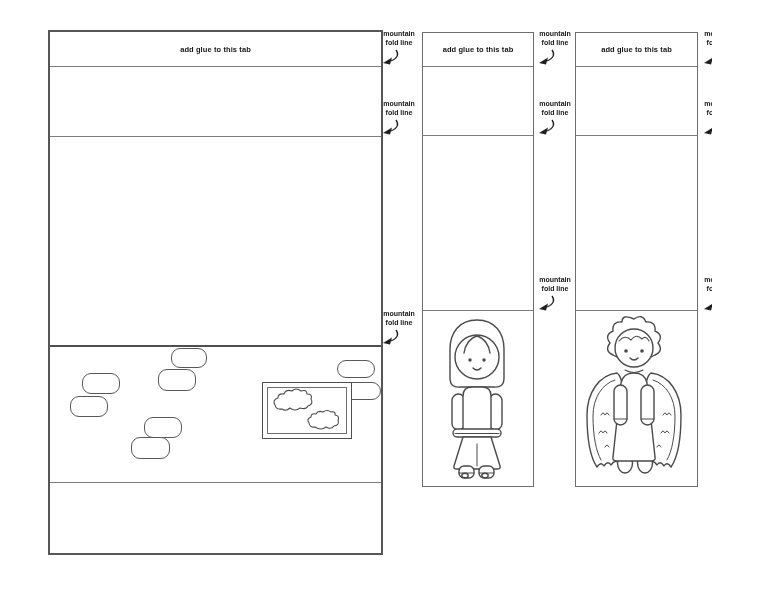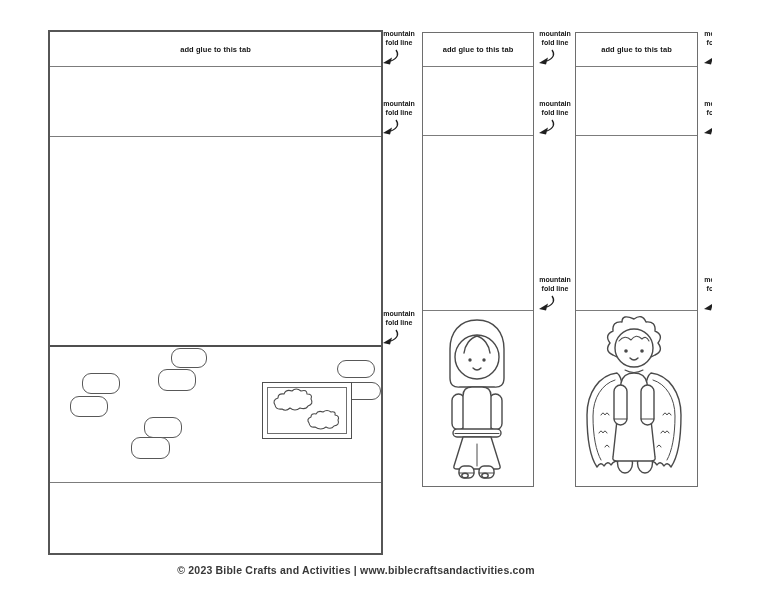--- a/index.html
+++ b/index.html
@@ -200,15 +200,14 @@
   </div>
   <div class="fold-label" style="left:699px;top:276px;">
     <div class="fold-text"><span>mountain</span><br>
     <span>fold line</span></div>
     <svg class="fold-arrow" width="20" height="16" viewBox="0 0 20 16">
       <path d="M15,1 C18,5 17,9 10,12" fill="none" stroke="#1f1f1f" stroke-width="1.3"></path>
       <path d="M2,14 L11,8.5 L9,15.5 Z" fill="#1f1f1f"></path>
     </svg>
   </div>
 
-  <div class="footer">© 2023 Bible Crafts and Activities | www.biblecraftsandactivities.com</div>
 
 </div>
 
 </body></html>

